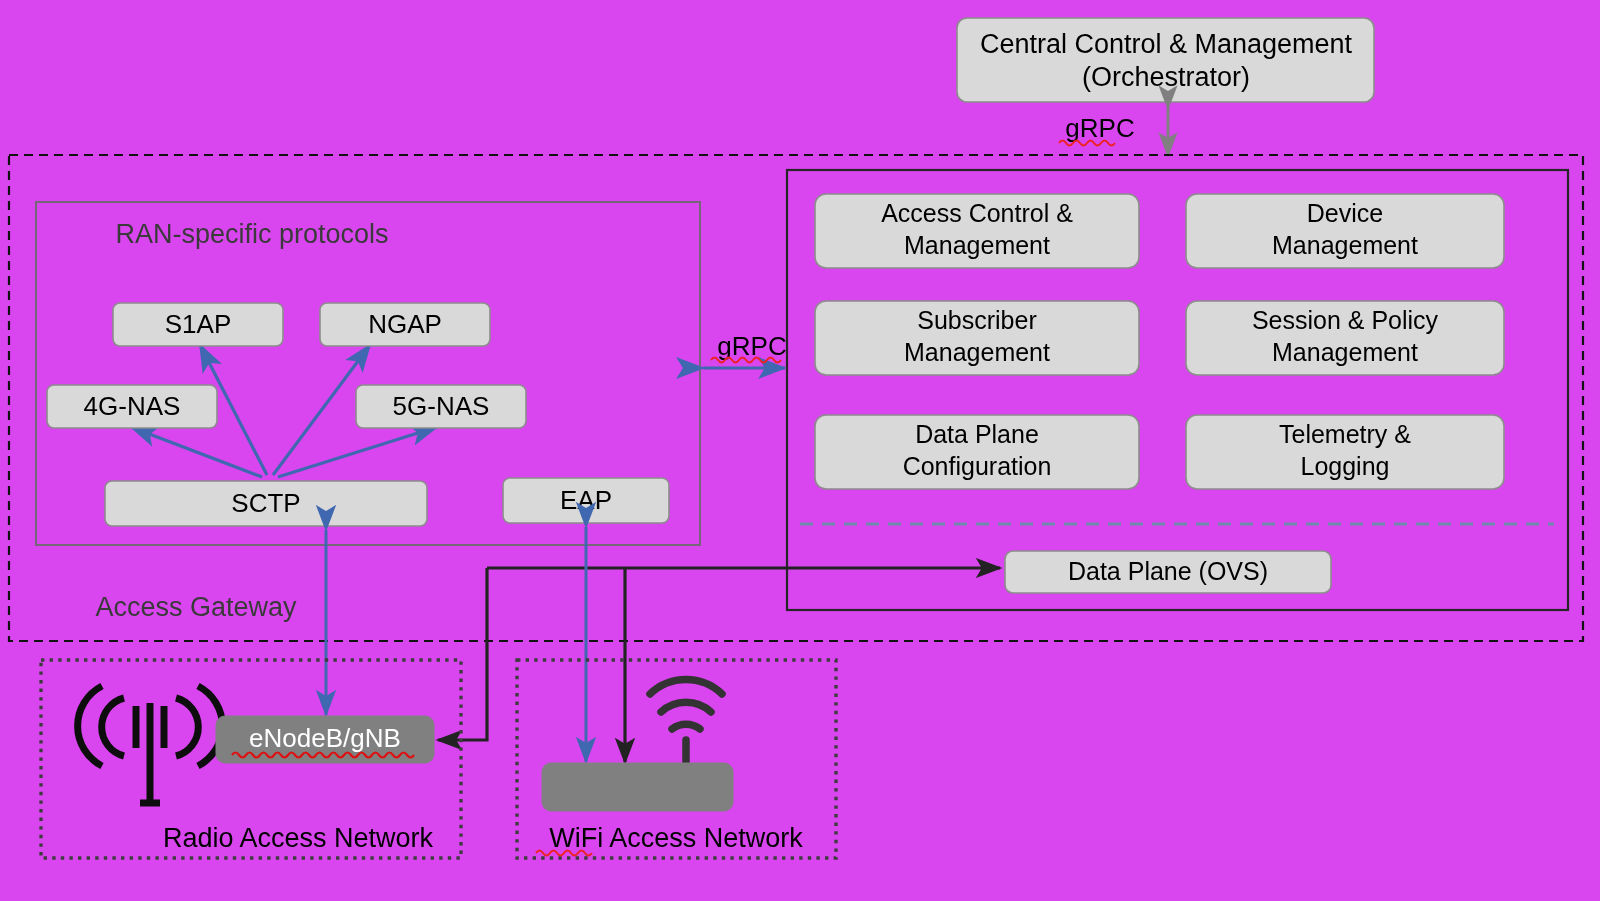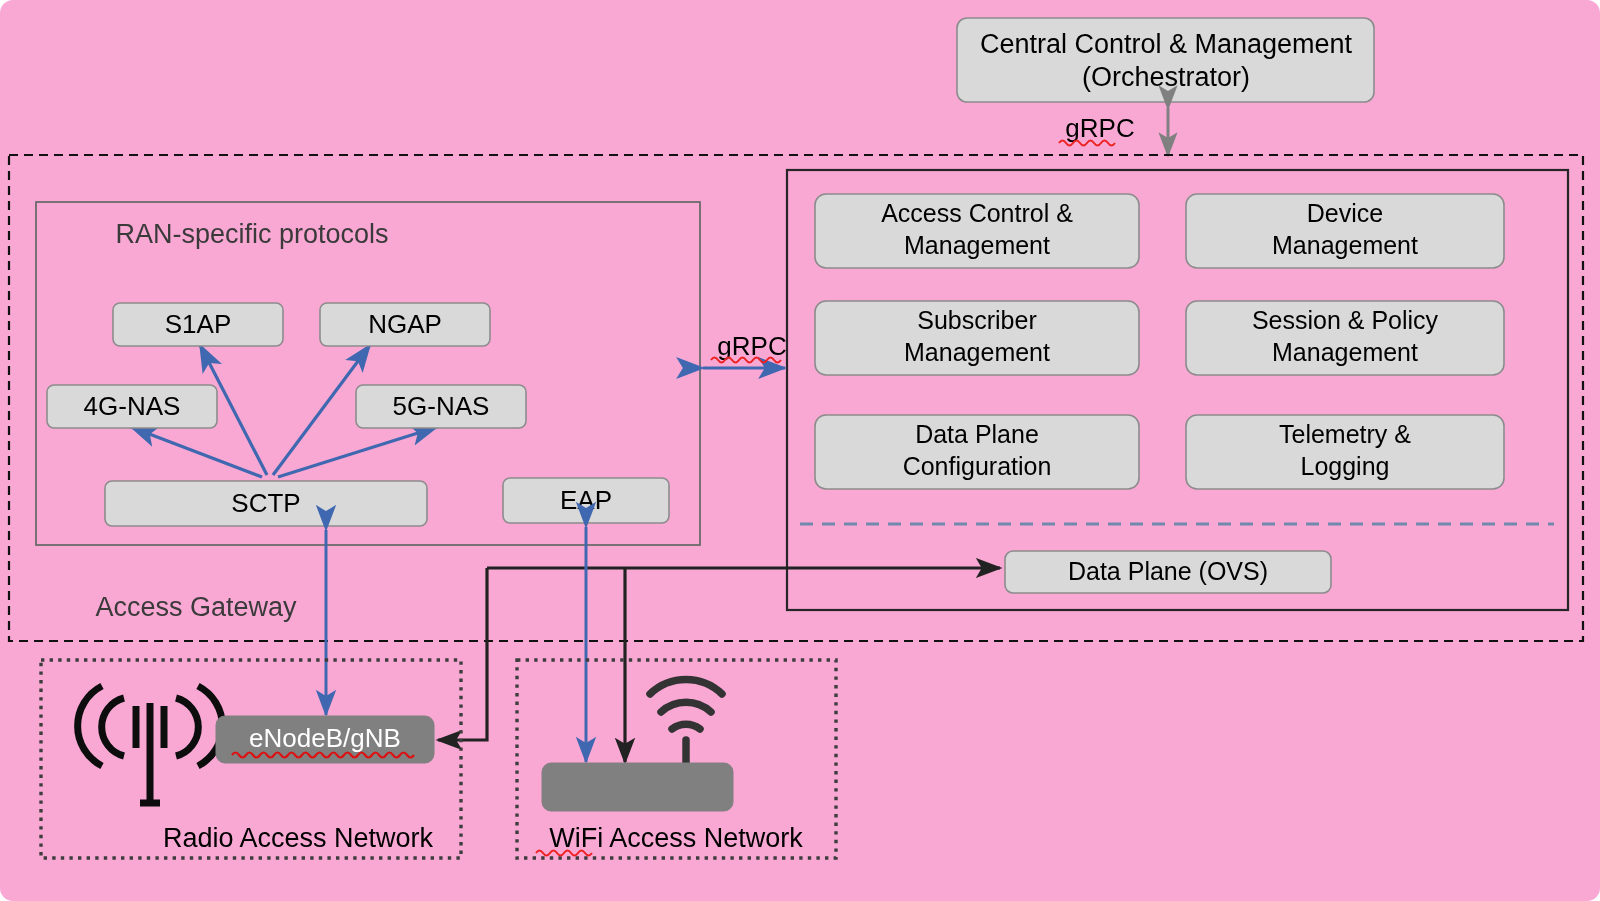--- a/index.html
+++ b/index.html
@@ -7,23 +7,22 @@
     padding: 0;
     background: #ffffff;
   }
   body {
     font-family: "Liberation Sans", sans-serif;
   }
   #canvas {
     position: relative;
     width: 1600px;
     height: 901px;
-    background: #f9a8d4;
+    background: #d946ef;
     overflow: hidden;
-    border-radius: 13px;
   }
   svg.layer {
     position: absolute;
     left: 0;
     top: 0;
     width: 1600px;
     height: 901px;
   }
   .box-label {
     font-family: "Liberation Sans", sans-serif;

